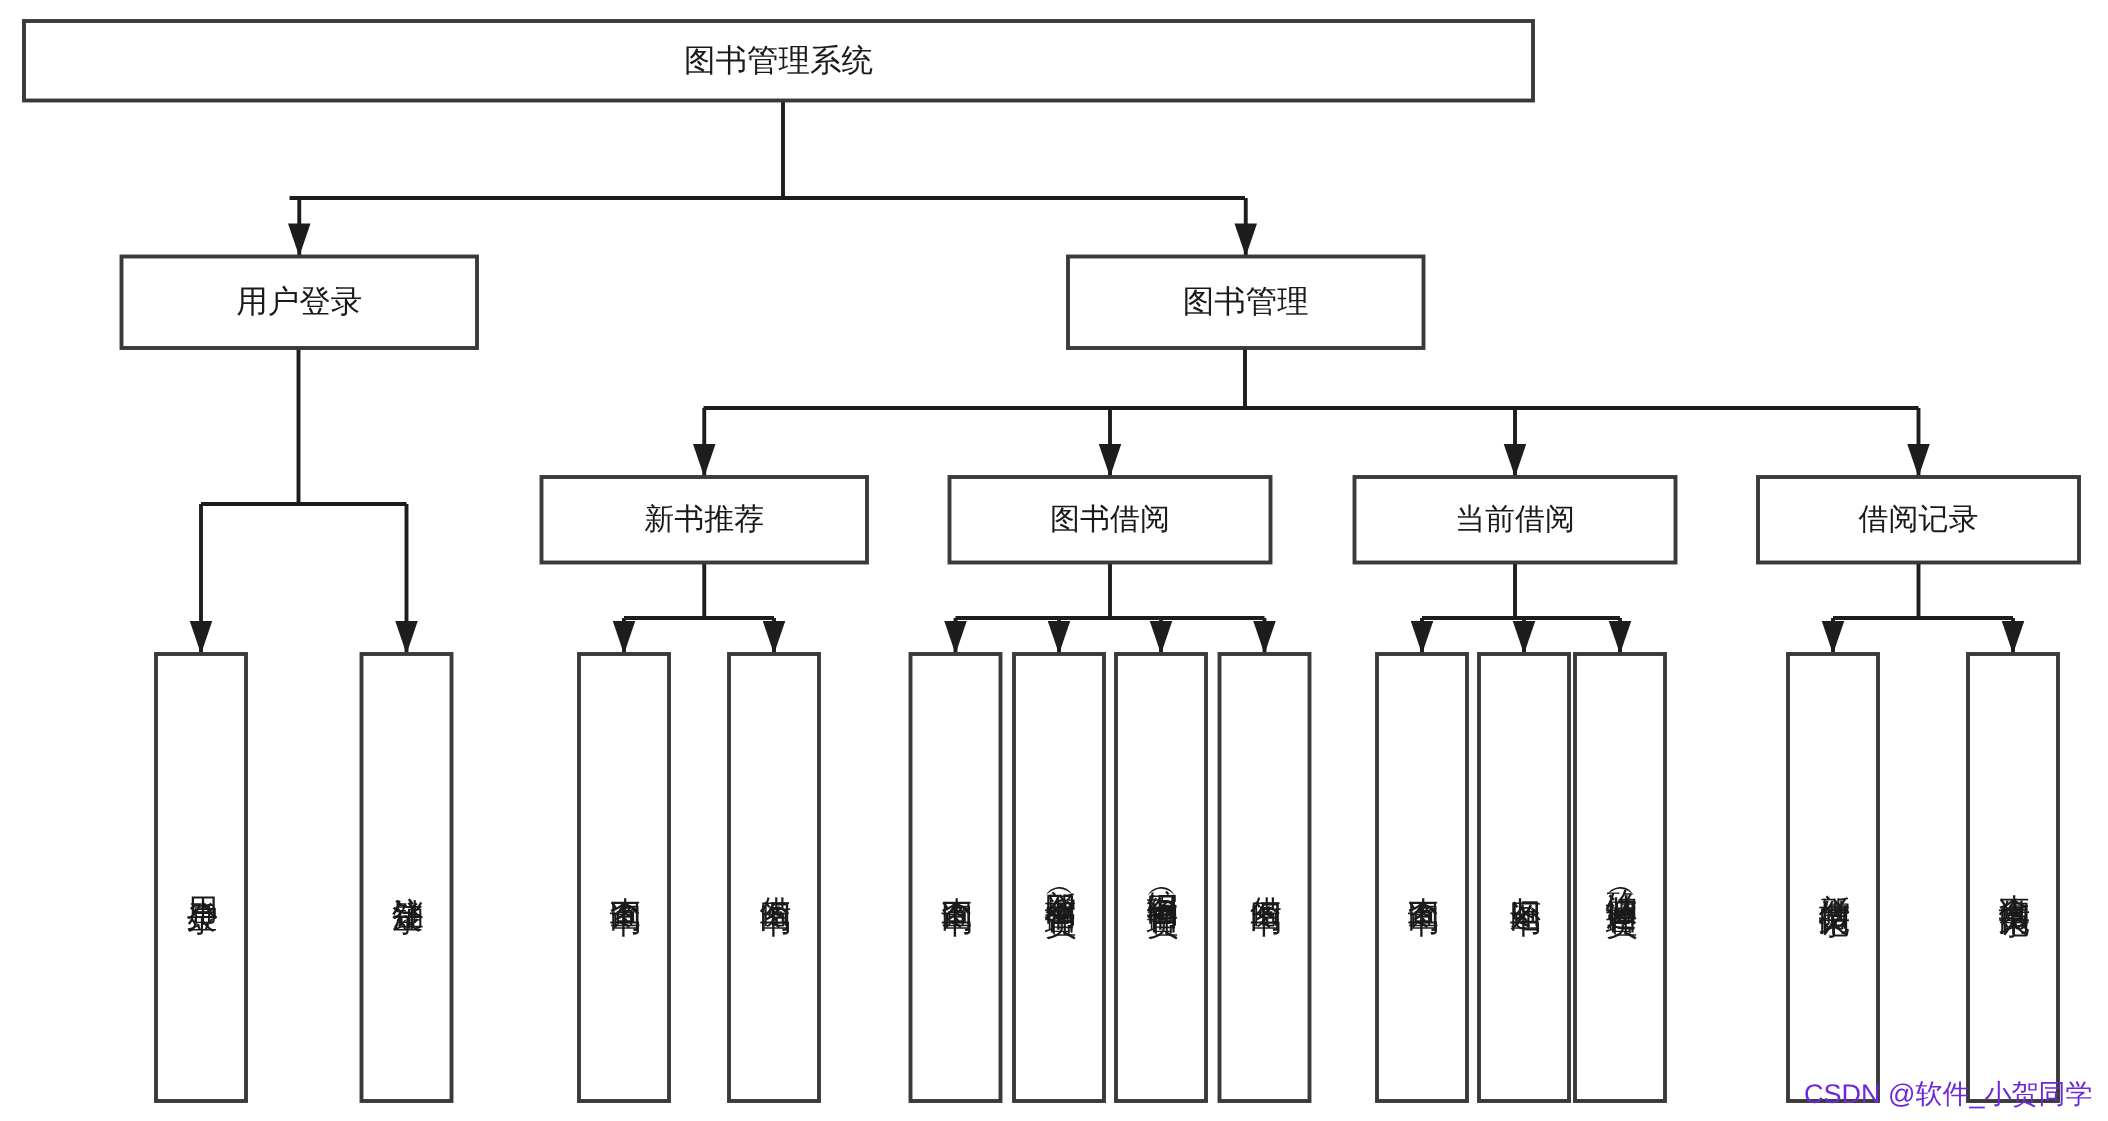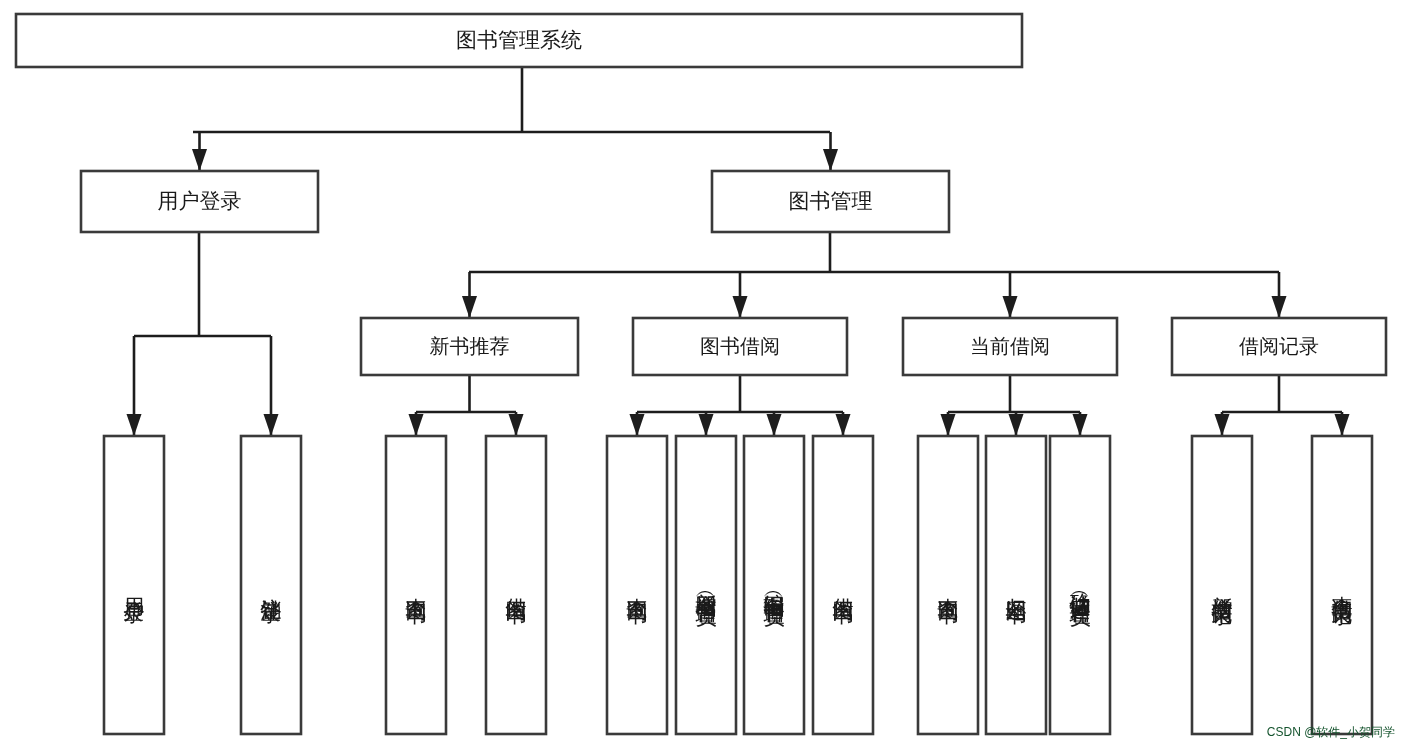--- a/index.html
+++ b/index.html
@@ -73,22 +73,22 @@
     color: #1a1a1a;
     letter-spacing: 2px;
     white-space: nowrap;
     max-height: 100%;
   }
   .watermark {
     position: absolute;
     right: 10px;
     bottom: 6px;
     font-family: "Liberation Sans", sans-serif;
-    font-size: 12px;
-    color: #14532d;
+    font-size: 18px;
+    color: #6d28d9;
     white-space: nowrap;
     user-select: none;
   }
 </style>
 </head>
 <body>
 
 <div id="diagram-root">
 
   <svg class="diagram-canvas" viewBox="0 0 1405 747">

